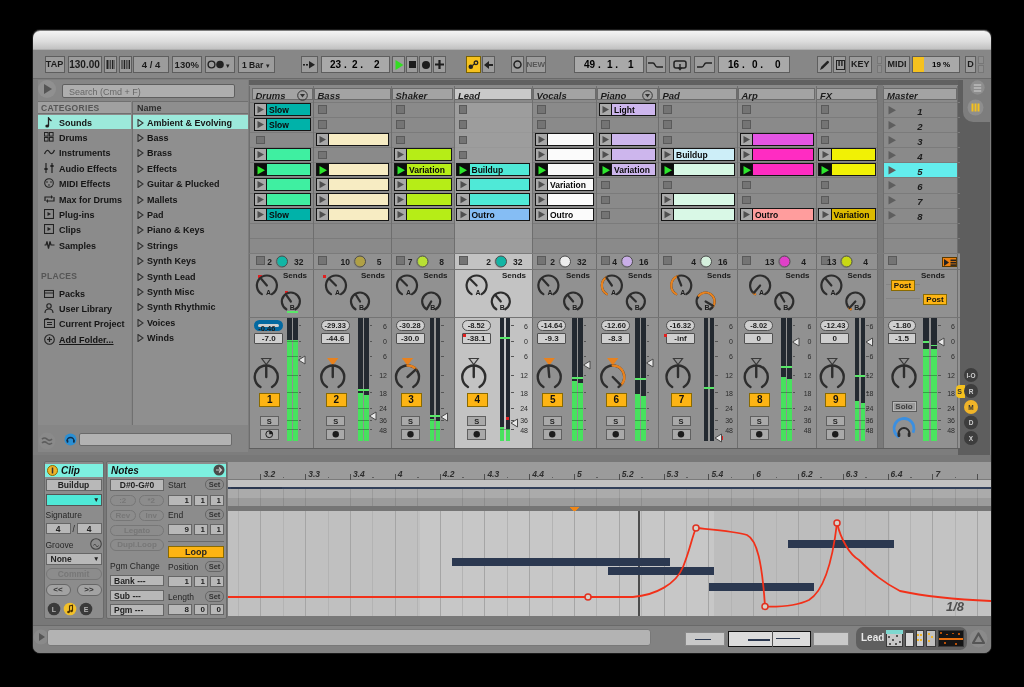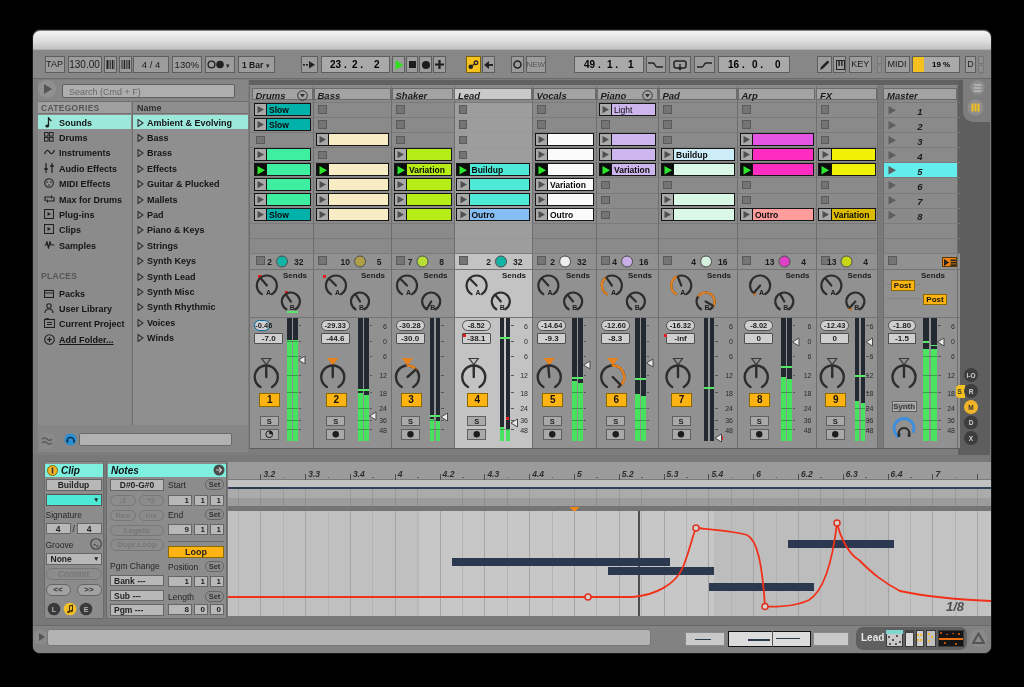--- a/index.html
+++ b/index.html
@@ -1,17 +1,17 @@
 <!DOCTYPE html>
 <html><head><meta charset="utf-8"><style>
 html,body{margin:0;padding:0;background:#000;width:1024px;height:687px;overflow:hidden}
 *{box-sizing:border-box;font-family:"Liberation Sans",sans-serif}
 div{position:absolute}
 .t{white-space:nowrap;line-height:1}
-.btn{background:#9c9c9c;border:1px solid #5e5e5e;color:#1b1b1b;font-weight:normal;font-size:10px;text-align:center;white-space:nowrap}
+.btn{background:#9c9c9c;border:1px solid #5e5e5e;color:#1b1b1b;font-weight:bold;font-size:10px;text-align:center;white-space:nowrap}
 .vbox{background:#a9a9a9;border:1px solid #5e5e5e;color:#1b1b1b;font-weight:bold;font-size:10px;white-space:nowrap}
 svg{position:absolute;display:block}
 </style></head><body>
 <div class="" style="left:33px;top:30px;width:958px;height:623px;background:#7d7d7d;border-radius:7px;box-shadow:0 0 0 1px #1a1a1a"></div>
 <div class="" style="left:33px;top:30.5px;width:958px;height:19px;background:linear-gradient(#f4f4f4,#dcdcdc 55%,#c2c2c2 95%,#9a9a9a);border-radius:7px 7px 0 0"></div>
 <div class="" style="left:33px;top:49.5px;width:958px;height:29.5px;background:#878787;border-bottom:1px solid #6a6a6a"></div>
 <div class="btn" style="left:44.5px;top:56px;width:20px;height:17px;line-height:15px;font-size:9px;">TAP</div>
 <div class="btn" style="left:67.5px;top:56px;width:34px;height:17px;line-height:15px;font-size:10px;text-align:center">130.00</div>
 <div class="btn" style="left:104px;top:56px;width:12.5px;height:17px;"></div>
 <svg style="left:106px;top:60px" width="9" height="9">
@@ -515,21 +515,21 @@
     <path d="M0.5 0 L7 3.6 L0.5 7.2 Z" fill="#4f4f4f"></path>
   </svg>
 <div class="" style="left:548.0px;top:209.3px;width:45.0px;height:11.2px;background:#fbfbfb"></div>
 <div class="t" style="left:550.0px;top:211.3px;font-size:8.5px;font-weight:bold;color:#0a0a0a">Outro</div>
 <div class="" style="left:598.5px;top:103px;width:57.5px;height:13.2px;background:#111;border:1px solid #151515"></div>
 <div class="" style="left:599.5px;top:104px;width:11.5px;height:11.2px;background:#a9a9a9"></div>
 <svg style="left:602.0px;top:106px" width="8" height="8">
     <path d="M0.5 0 L7 3.6 L0.5 7.2 Z" fill="#4f4f4f"></path>
   </svg>
 <div class="" style="left:612.0px;top:104px;width:43.0px;height:11.2px;background:#cdb6ed"></div>
-<div class="t" style="left:614.0px;top:106px;font-size:8.5px;font-weight:normal;color:#0a0a0a">Light</div>
+<div class="t" style="left:614.0px;top:106px;font-size:8.5px;font-weight:bold;color:#0a0a0a">Light</div>
 <div class="" style="left:601.0px;top:120.4px;width:8.5px;height:8.5px;background:#747474;border:1px solid #5a5a5a"></div>
 <div class="" style="left:598.5px;top:133.1px;width:57.5px;height:13.2px;background:#111;border:1px solid #151515"></div>
 <div class="" style="left:599.5px;top:134.1px;width:11.5px;height:11.2px;background:#a9a9a9"></div>
 <svg style="left:602.0px;top:136.1px" width="8" height="8">
     <path d="M0.5 0 L7 3.6 L0.5 7.2 Z" fill="#4f4f4f"></path>
   </svg>
 <div class="" style="left:612.0px;top:134.1px;width:43.0px;height:11.2px;background:#cdb6ed"></div>
 <div class="" style="left:598.5px;top:148.1px;width:57.5px;height:13.2px;background:#111;border:1px solid #151515"></div>
 <div class="" style="left:599.5px;top:149.1px;width:11.5px;height:11.2px;background:#a9a9a9"></div>
 <svg style="left:602.0px;top:151.1px" width="8" height="8">
@@ -692,21 +692,21 @@
 <div class="" style="left:249px;top:268.5px;width:711px;height:1px;background:#747474"></div>
 <div class="" style="left:249px;top:316.5px;width:711px;height:1px;background:#747474"></div>
 <div class="" style="left:883px;top:268.5px;width:74.5px;height:1px;background:#747474"></div>
 <div class="" style="left:883px;top:316.5px;width:74.5px;height:1px;background:#747474"></div>
 <div class="" style="left:249px;top:447.5px;width:711px;height:1.5px;background:#5f5f5f"></div>
 <div class="" style="left:883px;top:447.5px;width:74.5px;height:1.5px;background:#5f5f5f"></div>
 <div class="" style="left:256.0px;top:256px;width:9px;height:9px;background:#747474;border:1px solid #5a5a5a"></div>
 <div class="t" style="left:258px;top:258px;font-size:8.5px;font-weight:bold;color:#1c1c1c;width:14px;text-align:right;position:absolute">2</div>
 <div class="t" style="left:291.5px;top:258px;font-size:8.5px;font-weight:bold;color:#1c1c1c;width:12px;text-align:right;position:absolute">32</div>
 <div class="t" style="left:283px;top:272px;font-size:8px;font-weight:bold;color:#1c1c1c">Sends</div>
-<div class="" style="left:254.25px;top:319.5px;width:16px;height:11px;background:#cfcfcf;border:1px solid #0369a1;border-radius:6px;font-size:7.5px;font-weight:bold;color:#1c1c1c;text-align:left;line-height:9.5px">-0.46</div>
+<div class="" style="left:254.25px;top:319.5px;width:29px;height:11px;background:#cfcfcf;border:4px solid #0369a1;border-radius:6px;font-size:7.5px;font-weight:bold;color:#1c1c1c;text-align:left;line-height:9.5px">-0.46</div>
 <div class="" style="left:254.25px;top:333px;width:29px;height:11px;background:#cfcfcf;border:1px solid #4f4f4f;border-radius:1px;font-size:8px;font-weight:bold;color:#1c1c1c;text-align:center;line-height:9.5px">-7.0</div>
 <div class="" style="left:259.25px;top:393px;width:21px;height:13.5px;background:#fdb413;border:1px solid #8a6a00;font-size:10px;font-weight:bold;color:#111;text-align:center;line-height:12px">1</div>
 <div class="" style="left:259.75px;top:415.5px;width:19px;height:10.5px;background:#a9a9a9;border:1px solid #606060;font-size:7.5px;font-weight:bold;color:#222;text-align:center;line-height:9px">S</div>
 <div class="" style="left:259.75px;top:429px;width:19px;height:10.5px;background:#a9a9a9;border:1px solid #606060"></div>
 <div class="" style="left:287px;top:318px;width:4.5px;height:123px;background:#232930"></div>
 <div class="" style="left:293px;top:318px;width:4.5px;height:123px;background:#232930"></div>
 <div class="" style="left:287px;top:340px;width:4.5px;height:101px;background:#47e25e"></div>
 <div class="" style="left:293px;top:340px;width:4.5px;height:101px;background:#47e25e"></div>
 <div class="" style="left:287px;top:311px;width:10.5px;height:1.8px;background:#58e868"></div>
 <div class="" style="left:287px;top:340.5px;width:10.5px;height:0.8px;background:rgba(20,40,25,0.35)"></div>
@@ -973,21 +973,21 @@
     <rect x="6.5" y="2.9" width="7" height="1.6" fill="#222"></rect>
     <rect x="6.5" y="5.3" width="7" height="1.6" fill="#222"></rect>
   </svg>
 <div class="t" style="left:921px;top:272px;font-size:8px;font-weight:bold;color:#1c1c1c">Sends</div>
 <div class="" style="left:886px;top:283.5px;width:34px;height:0.8px;background:#848484"></div>
 <div class="" style="left:886px;top:297.5px;width:34px;height:0.8px;background:#848484"></div>
 <div class="" style="left:890.5px;top:279.5px;width:24px;height:11px;background:#fdb413;border:1px solid #8a6a00;font-size:8px;font-weight:bold;color:#111;text-align:center;line-height:9.5px">Post</div>
 <div class="" style="left:923px;top:293.5px;width:24px;height:11px;background:#fdb413;border:1px solid #8a6a00;font-size:8px;font-weight:bold;color:#111;text-align:center;line-height:9.5px">Post</div>
 <div class="" style="left:888px;top:319.5px;width:28px;height:11.5px;background:#cfcfcf;border:1px solid #4f4f4f;border-radius:6px;font-size:8px;font-weight:bold;color:#1c1c1c;text-align:center;line-height:10px">-1.80</div>
 <div class="" style="left:888px;top:332.5px;width:28px;height:11.5px;background:#cfcfcf;border:1px solid #4f4f4f;font-size:8px;font-weight:bold;color:#1c1c1c;text-align:center;line-height:10px">-1.5</div>
-<div class="" style="left:891.5px;top:401px;width:25px;height:11px;background:#9a9a9a;border:1px solid #5c5c5c;font-size:8px;font-weight:bold;color:#3c3c3c;text-align:center;line-height:9.5px;box-shadow:inset 0 0 0 1px #b8b8b8">Synth</div>
+<div class="" style="left:891.5px;top:401px;width:25px;height:11px;background:#9a9a9a;border:1px solid #5c5c5c;font-size:8px;font-weight:bold;color:#3c3c3c;text-align:center;line-height:9.5px;box-shadow:inset 0 0 0 1px #b8b8b8">Solo</div>
 <div class="" style="left:923px;top:318px;width:6px;height:123px;background:#232930"></div>
 <div class="" style="left:930.5px;top:318px;width:6px;height:123px;background:#232930"></div>
 <div class="" style="left:923px;top:348.5px;width:6px;height:92.5px;background:#4ae45f"></div>
 <div class="" style="left:930.5px;top:348.5px;width:6px;height:92.5px;background:#4ae45f"></div>
 <div class="" style="left:923px;top:341px;width:6px;height:1.8px;background:#58e868"></div>
 <div class="" style="left:930.5px;top:344.5px;width:6px;height:1.8px;background:#58e868"></div>
 <div class="" style="left:938px;top:325.0px;width:2.5px;height:1px;background:#555"></div>
 <div class="t" style="left:943px;top:322.5px;font-size:7px;color:#2b2b2b;width:12px;text-align:right;position:absolute">6</div>
 <div class="" style="left:938px;top:340.5px;width:2.5px;height:1px;background:#555"></div>
 <div class="t" style="left:943px;top:338px;font-size:7px;color:#2b2b2b;width:12px;text-align:right;position:absolute">0</div>

